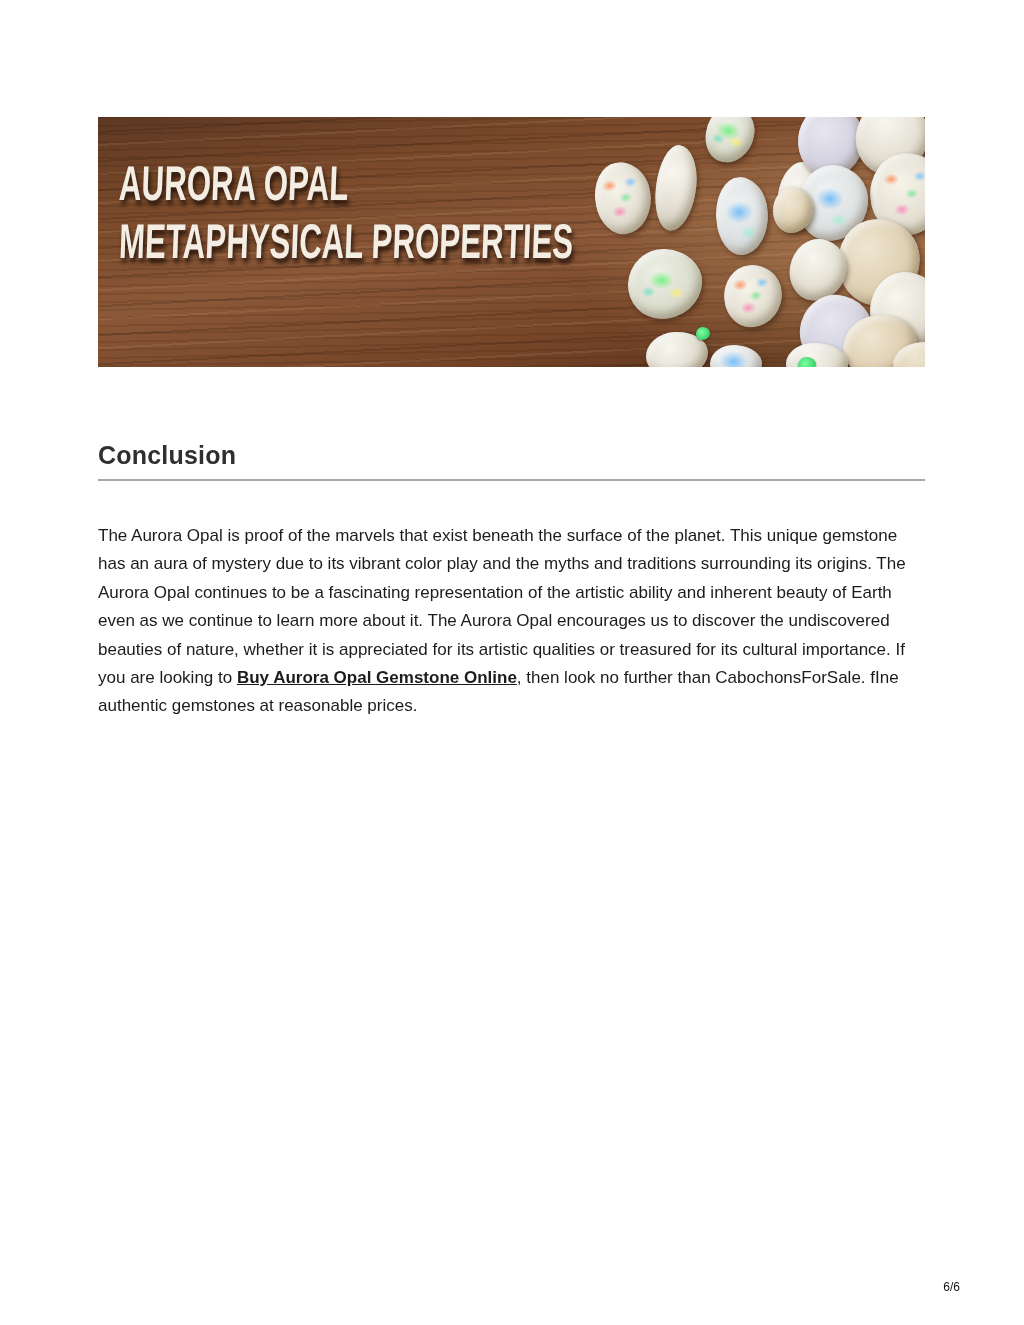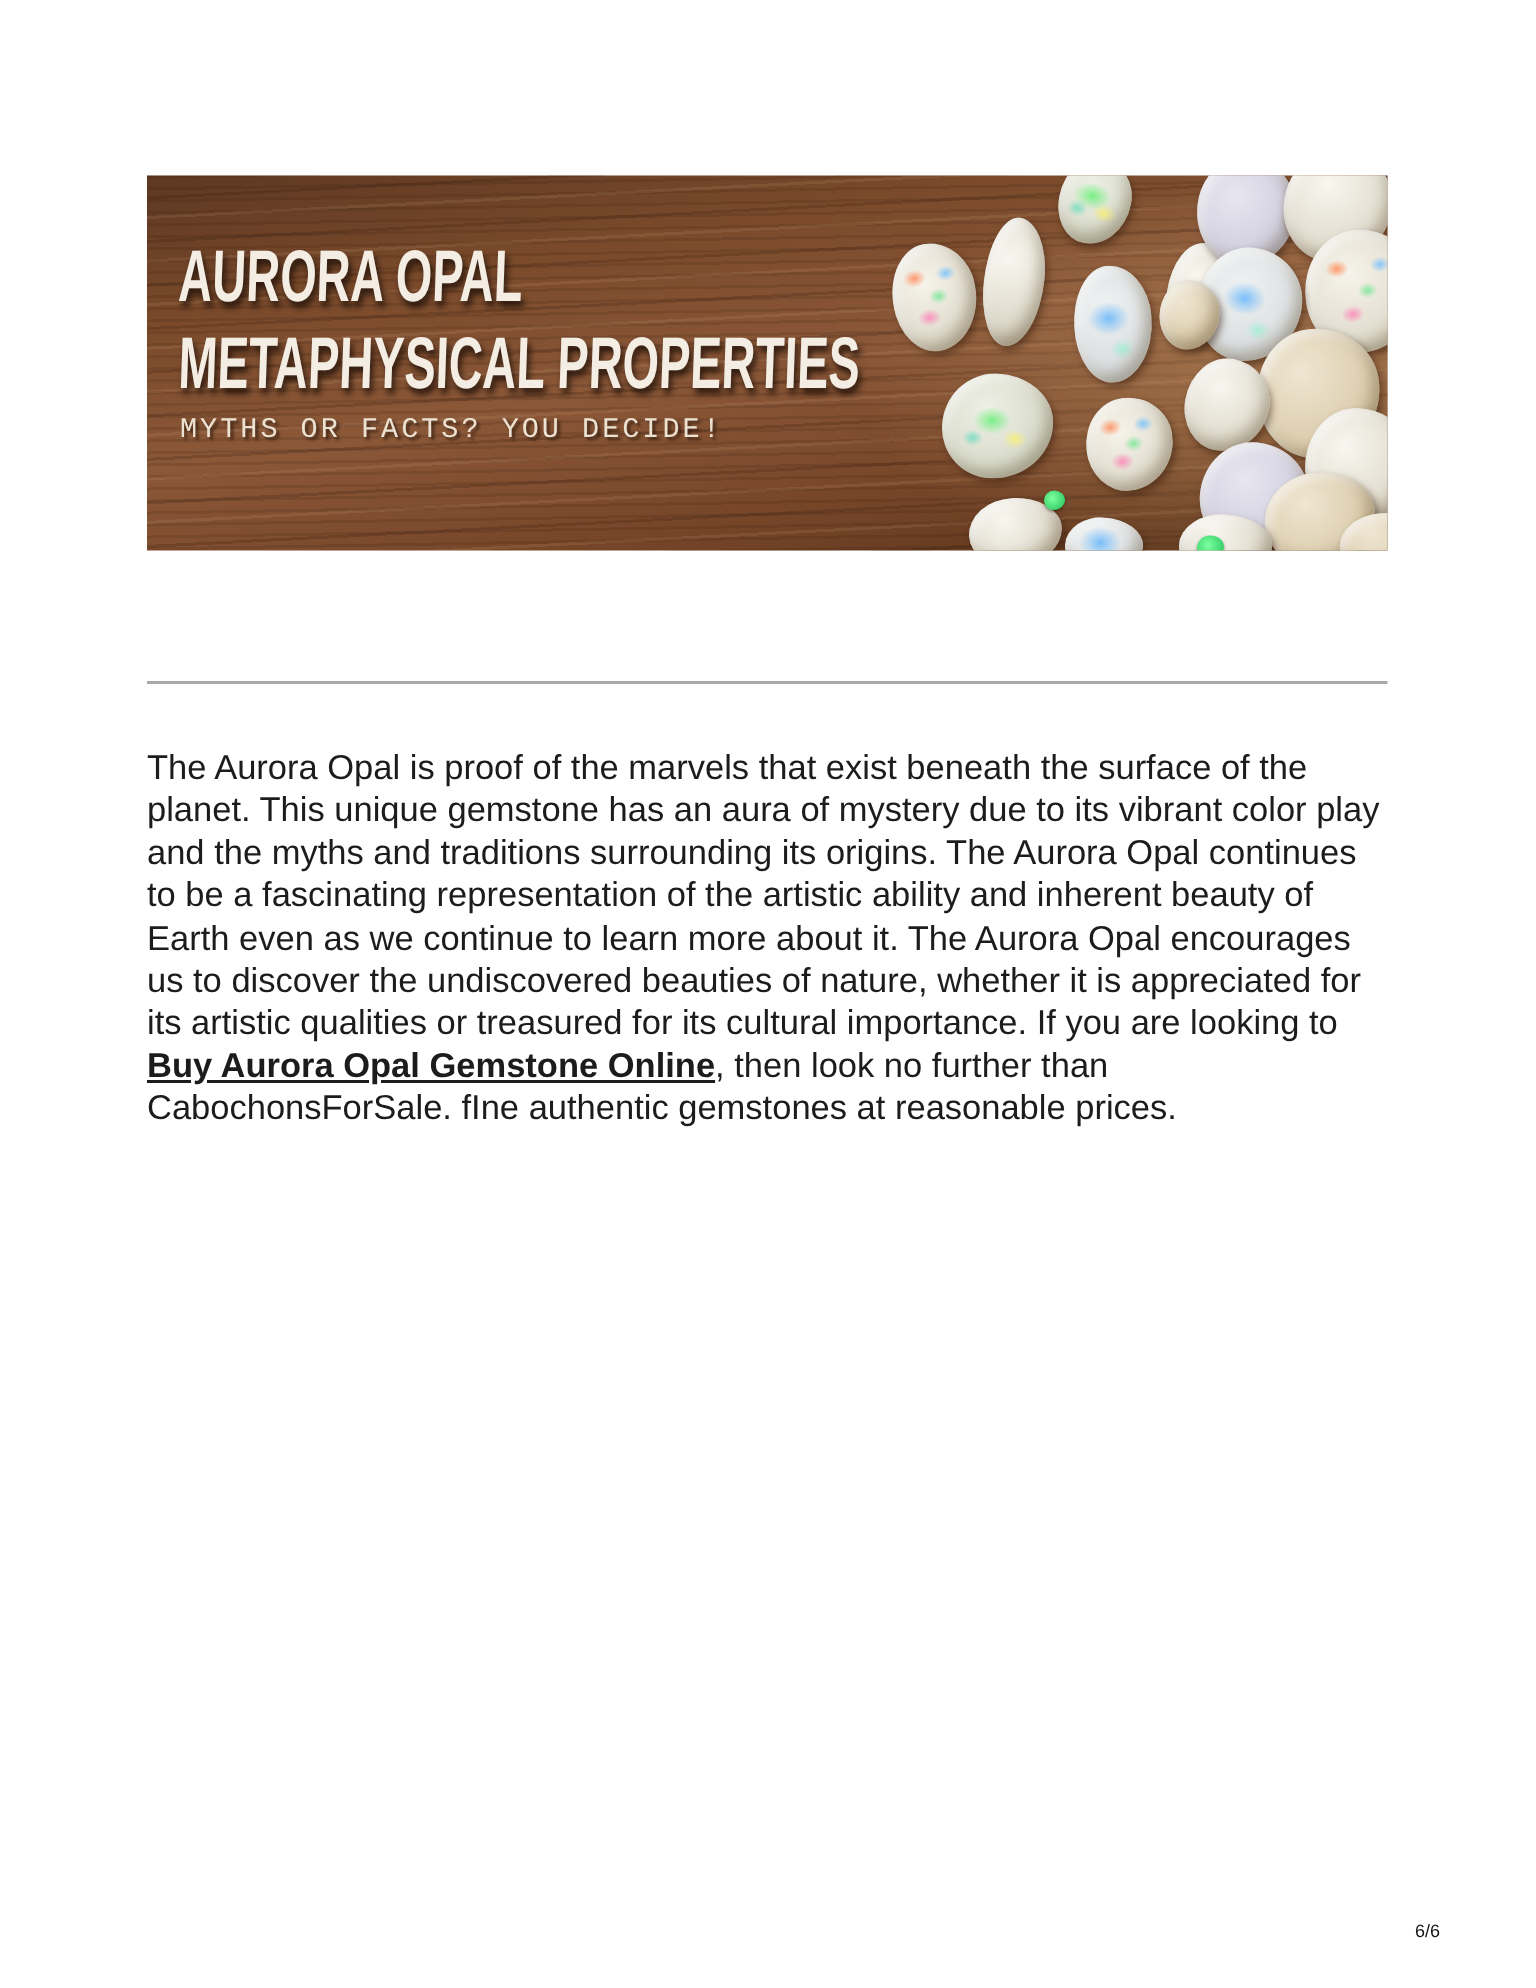--- a/index.html
+++ b/index.html
@@ -68,21 +68,21 @@
 
   
   .content{position:absolute;left:98px;top:443px;width:827px;}
   .heading{
     margin:0;font-size:25px;line-height:1;font-weight:bold;
     color:#2f2f2f;letter-spacing:0.2px;
   }
   .rule{height:0;border:none;border-top:2px solid #a8a8a8;margin:11px 0 0 0;}
   .body-text{
     margin:41px 0 0 0;
-    font-size:23px;line-height:28.4px;color:#1c1c1c;
+    font-size:17px;line-height:28.4px;color:#1c1c1c;
   }
   .body-link{color:#1c1c1c;font-weight:bold;text-decoration:underline;cursor:pointer;}
 
   
   .page-num{
     position:absolute;right:64px;top:1280px;
     font-size:12px;color:#141414;
   }
 </style>
 </head>
@@ -113,24 +113,24 @@
     <div class="stone st-lav" style="left:702px;top:178px;width:72px;height:72px;transform:rotate(6deg);"></div>
     <div class="stone st-tan" style="left:745px;top:198px;width:74px;height:62px;transform:rotate(-7deg);"></div>
     <div class="stone st-white" style="left:688px;top:226px;width:62px;height:42px;transform:rotate(3deg);"></div>
     <div class="stone st-tan" style="left:795px;top:225px;width:60px;height:40px;transform:rotate(-5deg);"></div>
     <div class="stone st-dotgreen" style="left:700px;top:240px;width:18px;height:16px;"></div>
     <div class="stone st-dotgreen" style="left:598px;top:210px;width:14px;height:13px;"></div>
 
     <div class="banner-text">
       <span class="title-line">AURORA OPAL</span>
       <span class="title-line">METAPHYSICAL PROPERTIES</span>
-      <span class="banner-subtitle">MYTHS OR FACTS? YOU DECIDE!</span>
     </div>
   </div>
 
   <div class="content">
+    <h2 class="heading">Conclusion</h2>
     <hr class="rule">
     <p class="body-text"><span>The Aurora Opal is proof of the marvels that exist beneath the surface of the planet. This unique gemstone has an aura of mystery due to its vibrant color play and the myths and traditions surrounding its origins. The Aurora Opal continues to be a fascinating representation of the artistic ability and inherent beauty of Earth even as we continue to learn more about it. The Aurora Opal encourages us to discover the undiscovered beauties of nature, whether it is appreciated for its artistic qualities or treasured for its cultural importance. If you are looking to </span><a class="body-link">Buy Aurora Opal Gemstone Online</a><span>, then look no further than CabochonsForSale. fIne authentic gemstones at reasonable prices.</span></p>
   </div>
 
   <div class="page-num">6/6</div>
 
 </div>
 
 </body></html>

